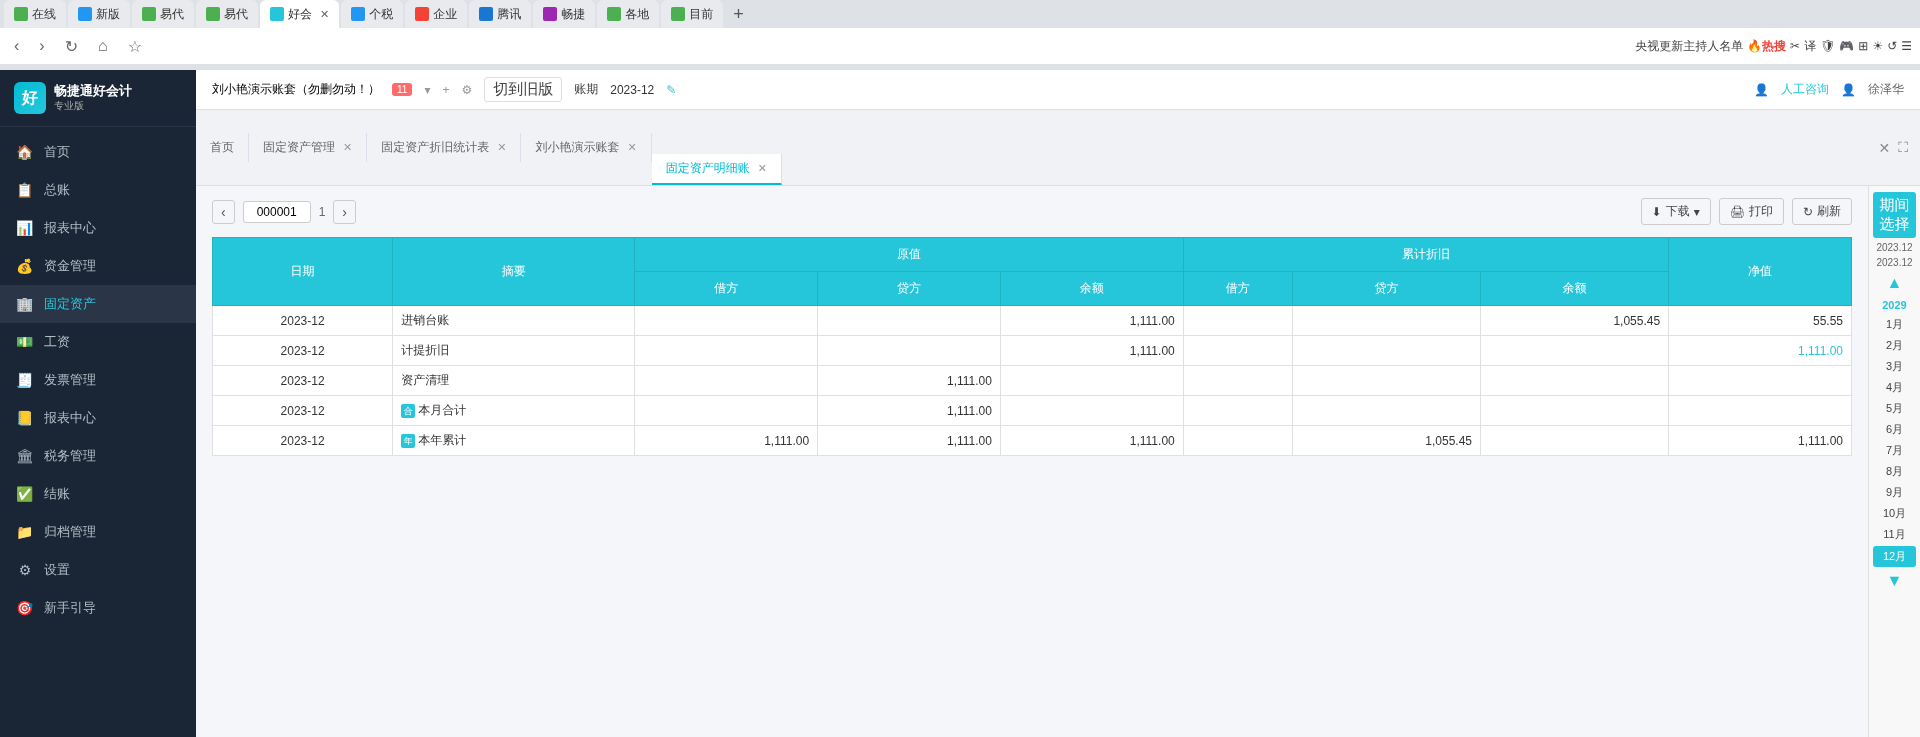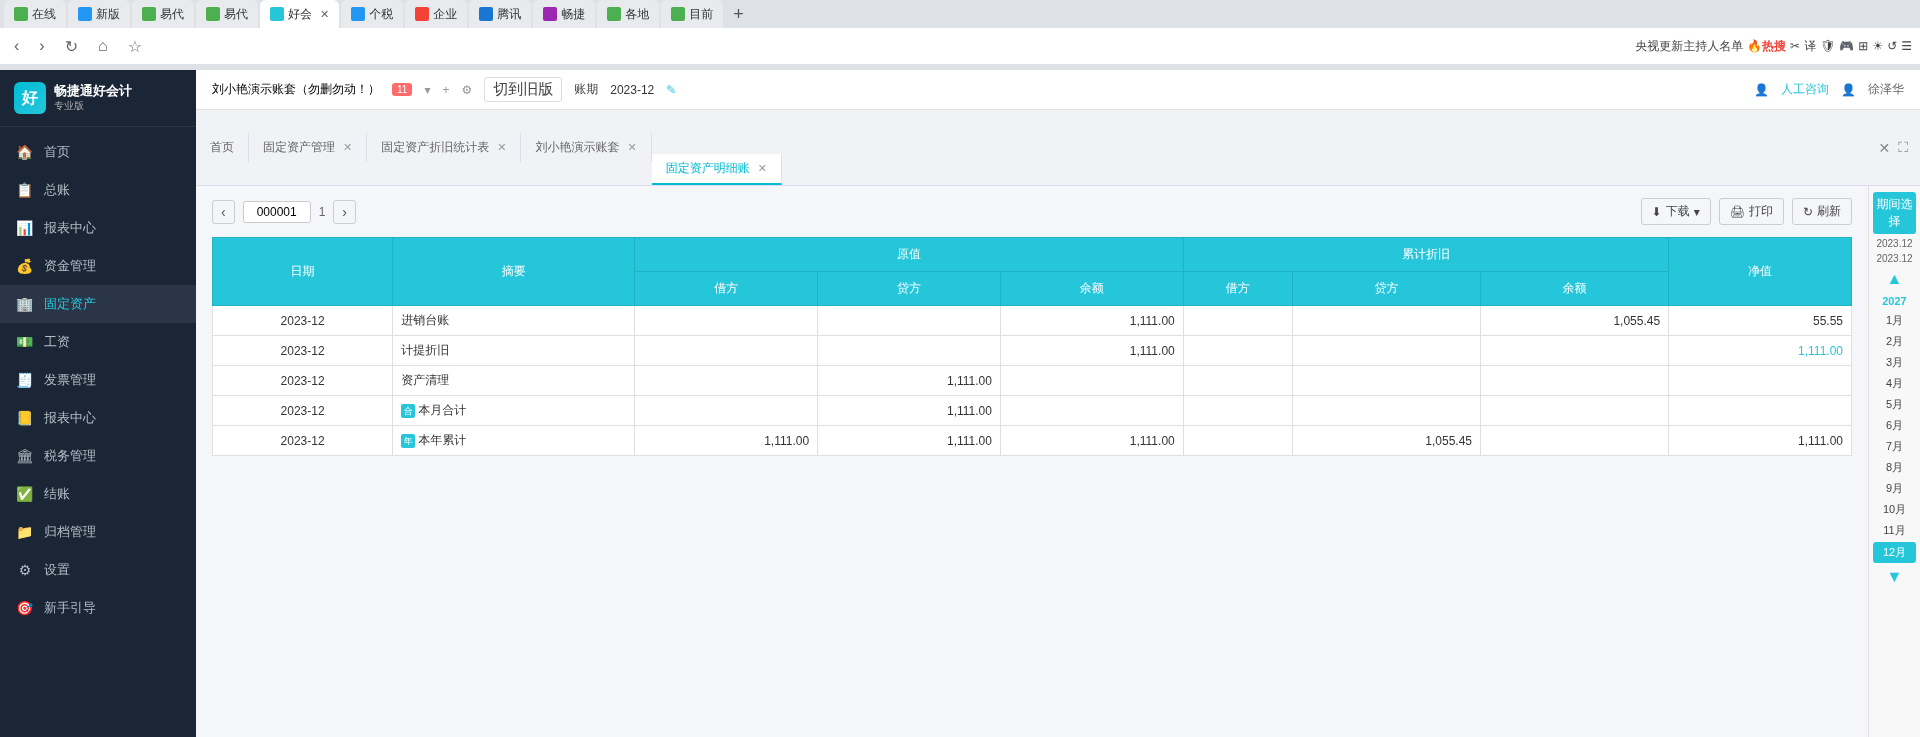--- a/index.html
+++ b/index.html
@@ -62,21 +62,21 @@
     .ledger-table { width: 100%; border-collapse: collapse; font-size: 12px; }
     .ledger-table th { background: #26c6da; color: #fff; text-align: center; padding: 8px 6px; border: 1px solid #20b2c0; font-weight: normal; }
     .ledger-table td { text-align: center; padding: 6px 8px; border: 1px solid #e0e0e0; background: #fff; color: #333; }
     .ledger-table .amount { text-align: right; }
     .ledger-table .text-left { text-align: left; }
     .sub-header th { background: #26c6da; }
     .row-icon { display: inline-block; width: 14px; height: 14px; background: #26c6da; border-radius: 2px; color: #fff; font-size: 9px; line-height: 14px; text-align: center; margin-right: 3px; }
 
     
     .right-panel { width: 52px; background: #f8f8f8; border-left: 1px solid #e0e0e0; display: flex; flex-direction: column; padding: 4px 0; }
-    .period-header { font-size: 12px; color: #fff; background: #26c6da; text-align: center; padding: 4px 2px; margin: 2px 4px; border-radius: 3px; }
+    .period-header { font-size: 15px; color: #fff; background: #26c6da; text-align: center; padding: 4px 2px; margin: 2px 4px; border-radius: 3px; }
     .period-date { font-size: 10px; color: #666; text-align: center; padding: 2px; }
     .period-month { font-size: 11px; color: #444; text-align: center; padding: 3px 2px; cursor: pointer; }
     .period-month.current { background: #26c6da; color: #fff; border-radius: 3px; margin: 1px 4px; }
     .scroll-up { text-align: center; color: #26c6da; font-size: 16px; cursor: pointer; padding: 4px; }
     .scroll-down { text-align: center; color: #26c6da; font-size: 16px; cursor: pointer; padding: 4px; }
   </style>
 </head>
 <body>
 
 <div class="browser-chrome">
@@ -371,21 +371,21 @@
             </tr>
           </tbody>
         </table>
       </div>
 
       <div class="right-panel">
         <div class="period-header">期间选择</div>
         <div class="period-date">2023.12</div>
         <div class="period-date">2023.12</div>
         <div class="scroll-up">▲</div>
-        <div class="period-month" style="font-weight:bold; color:#26c6da;">2027</div>
+        <div class="period-month" style="font-weight:bold; color:#26c6da;">2029</div>
         <div class="period-month">1月</div>
         <div class="period-month">2月</div>
         <div class="period-month">3月</div>
         <div class="period-month">4月</div>
         <div class="period-month">5月</div>
         <div class="period-month">6月</div>
         <div class="period-month">7月</div>
         <div class="period-month">8月</div>
         <div class="period-month">9月</div>
         <div class="period-month">10月</div>

